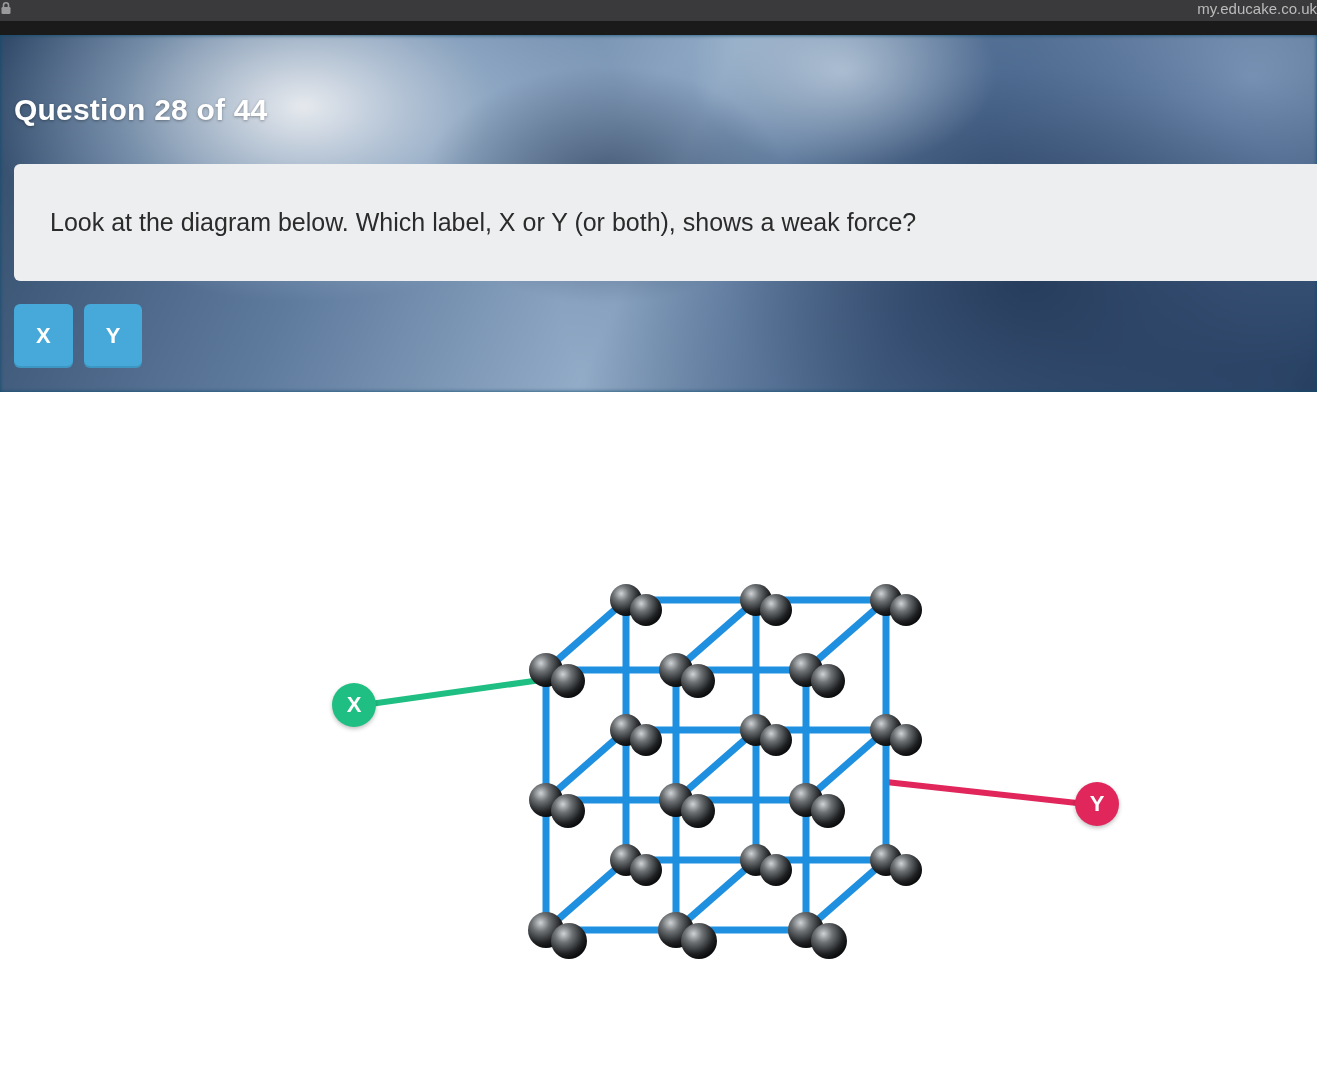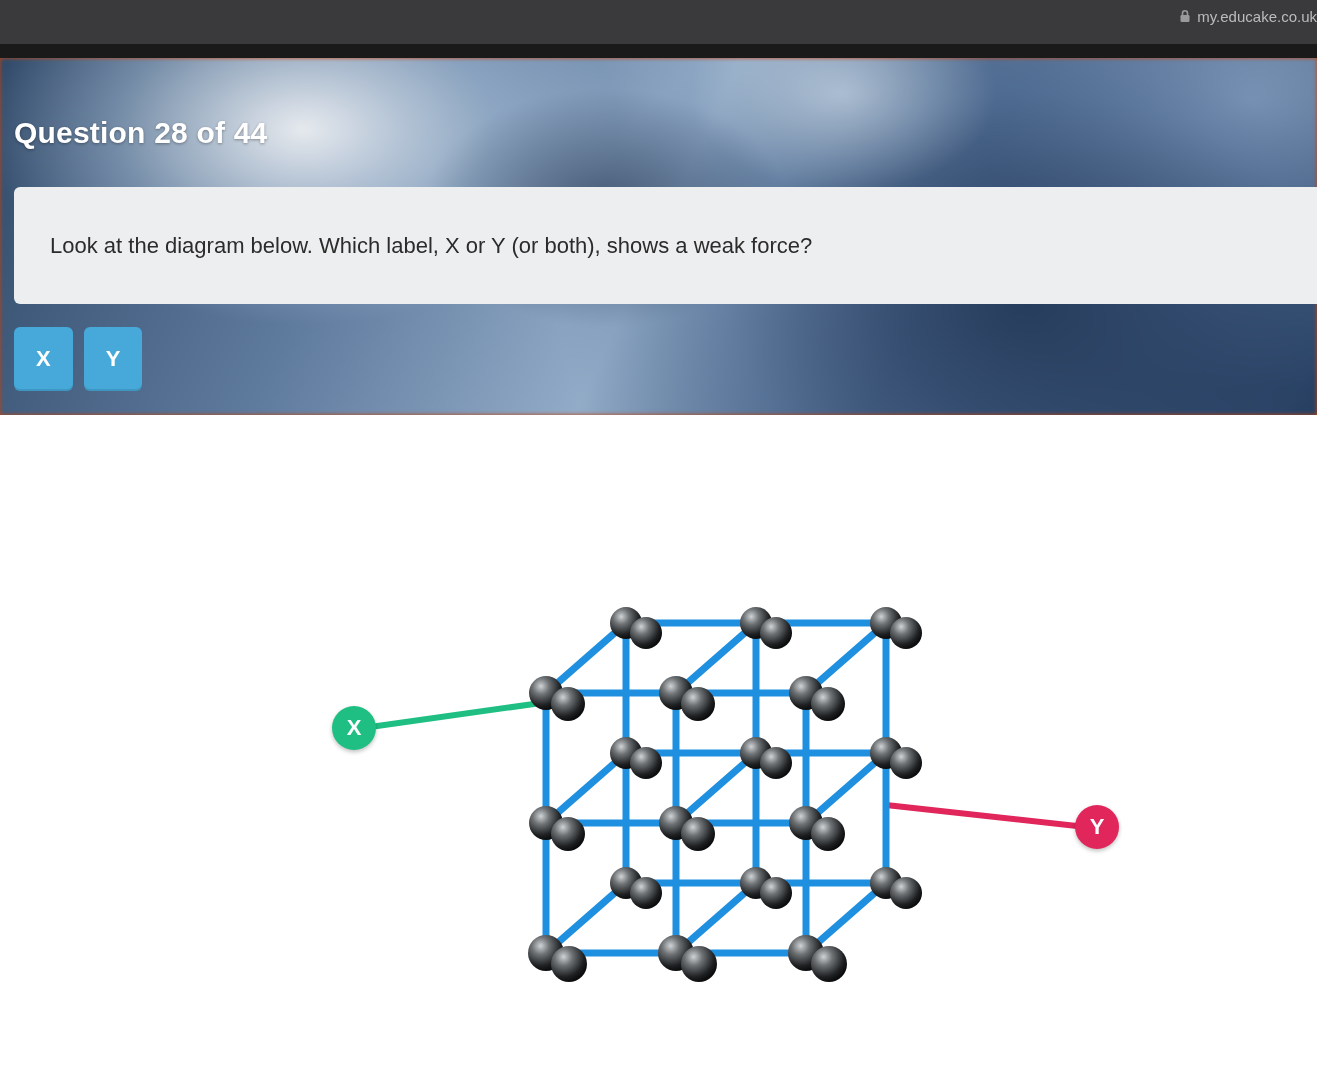--- a/index.html
+++ b/index.html
@@ -1,36 +1,36 @@
 <!DOCTYPE html>
 <html><head>
 <meta charset="utf-8">
 <style>
   * { box-sizing: border-box; margin: 0; padding: 0; }
   html, body { width: 1317px; height: 1068px; font-family: -apple-system, BlinkMacSystemFont, "Segoe UI", Arial, sans-serif; overflow: hidden; }
   
   .browser-bar {
-    height: 44px;
+    height: 21px;
     background: #3a3a3c;
     display: flex;
     align-items: flex-start;
-    justify-content: flex-end;
+    justify-content: space-between;
     color: #bbb;
     font-size: 15px;
-    padding-top: 8px;
+    padding-top: 0;
   }
   .browser-bar svg { margin-right: 6px; margin-top: 1px; }
   
   .app-stripe { height: 14px; background: #1a1a1a; }
   
   .hero {
     position: relative;
     width: 100%;
     height: 357px;
-    background: #c2410c;
+    background: #0c4a6e;
     overflow: hidden;
   }
   .hero-bg {
     position: absolute; inset: 0;
     background:
       radial-gradient(ellipse 420px 260px at 23% 20%, rgba(255,255,255,0.85), rgba(190,210,230,0.4) 45%, rgba(70,100,140,0.0) 75%),
       radial-gradient(ellipse 600px 420px at 78% 68%, rgba(35,55,85,0.85), rgba(60,90,130,0.35) 50%, rgba(60,90,130,0.0) 78%),
       radial-gradient(ellipse 500px 360px at 95% 12%, rgba(170,195,225,0.70), rgba(100,130,170,0.25) 55%, rgba(90,120,160,0.0) 80%),
       linear-gradient(115deg, #324a67 0%, #5f7a9b 28%, #93abc5 50%, #4c6585 70%, #1f3450 100%);
     filter: blur(2px) saturate(1.05);
@@ -56,21 +56,21 @@
   .question-box {
     position: absolute;
     top: 129px;
     left: 14px;
     right: 0;
     height: 117px;
     background: #edeeef;
     border-radius: 6px 0 0 6px;
     padding: 30px 36px;
     color: #2b2b2b;
-    font-size: 22px;
+    font-size: 25px;
     display:flex; align-items:center;
   }
   
   .answer-row {
     position: absolute;
     top: 269px;
     left: 14px;
     display: flex;
     gap: 11px;
   }

